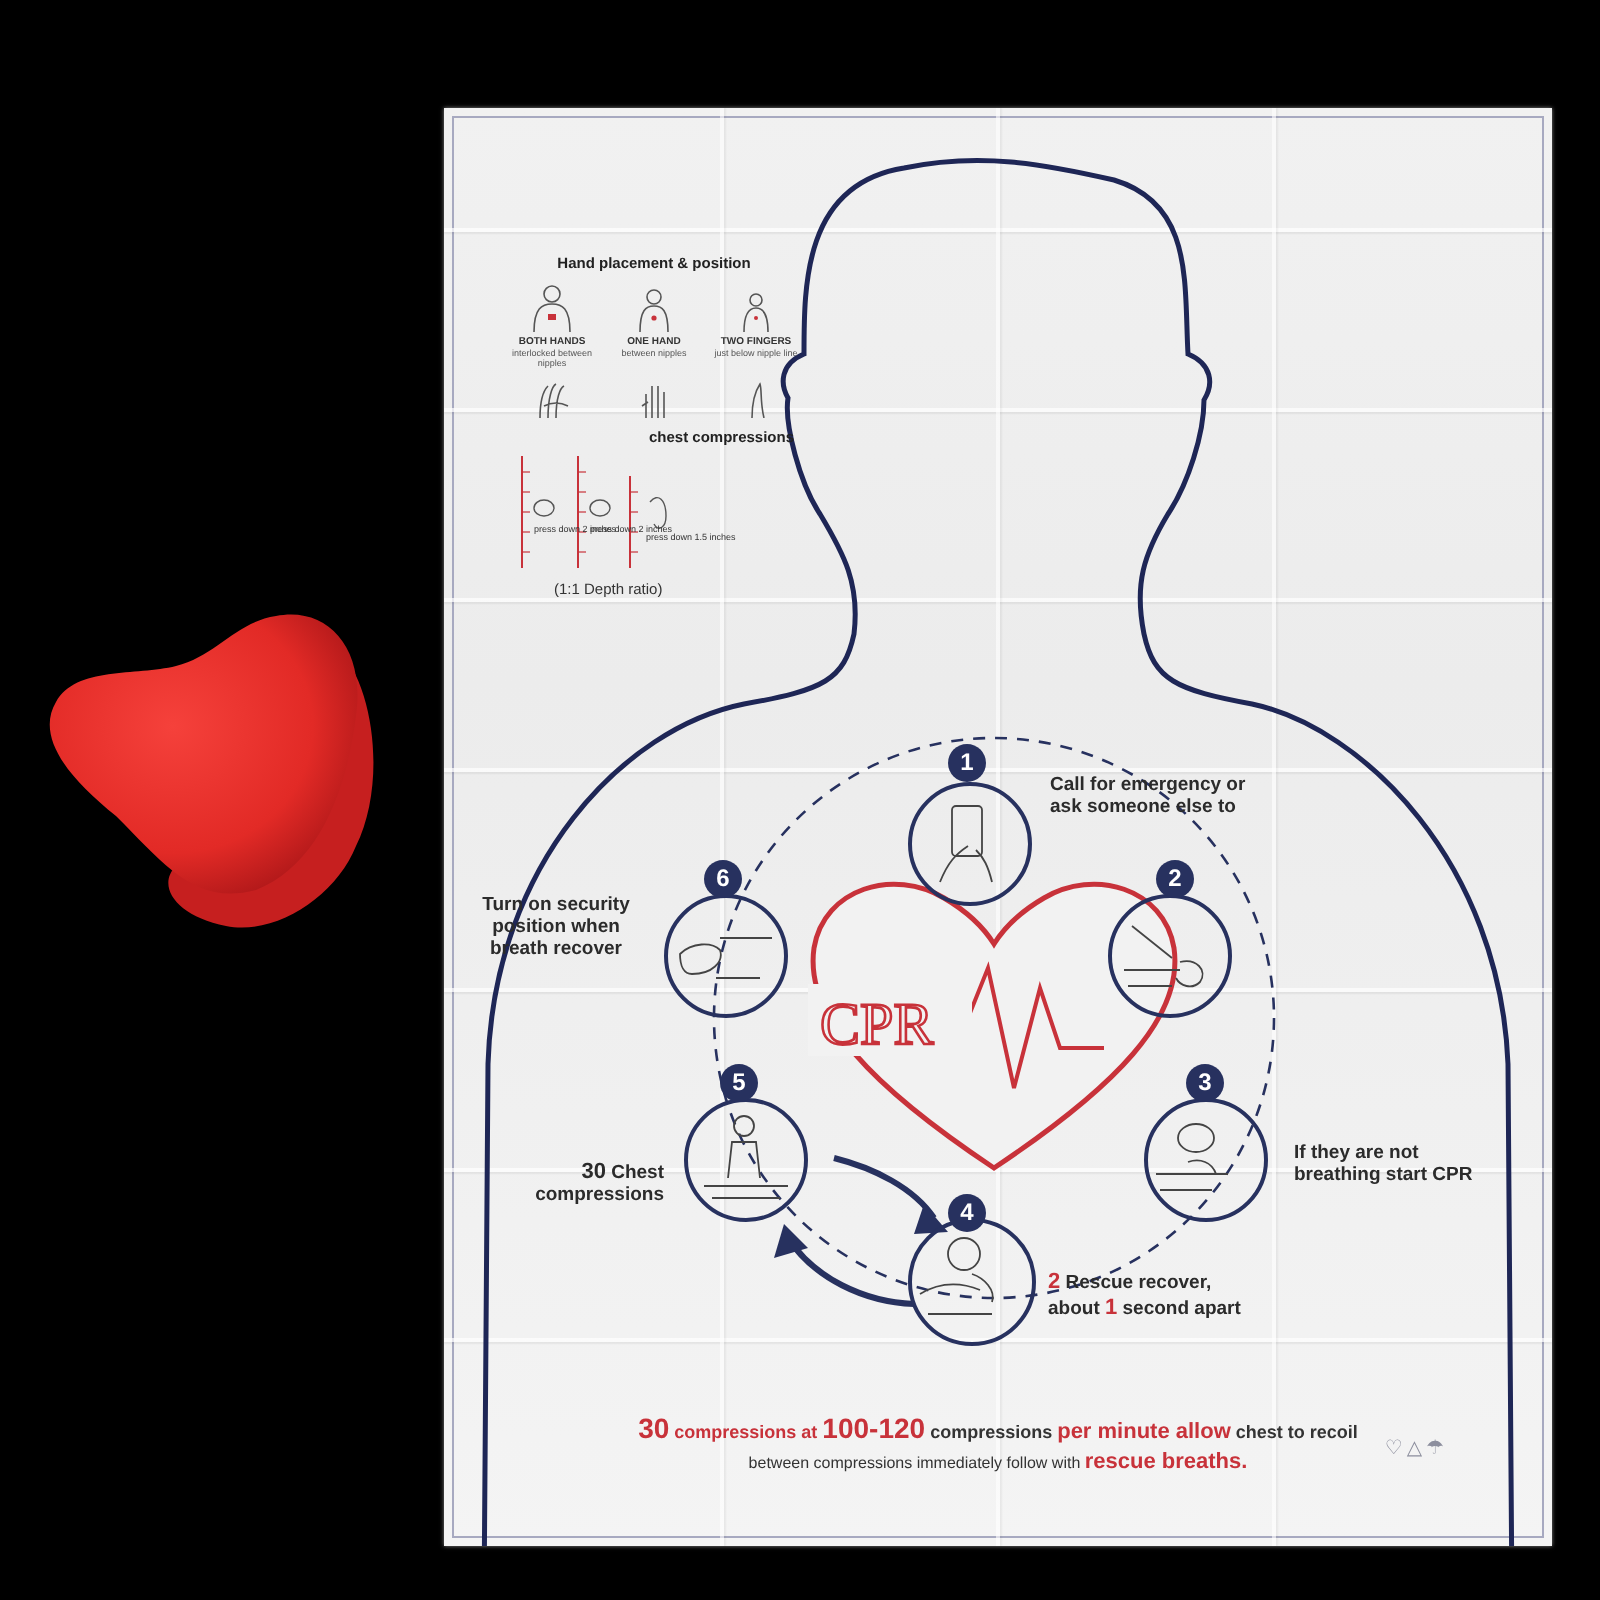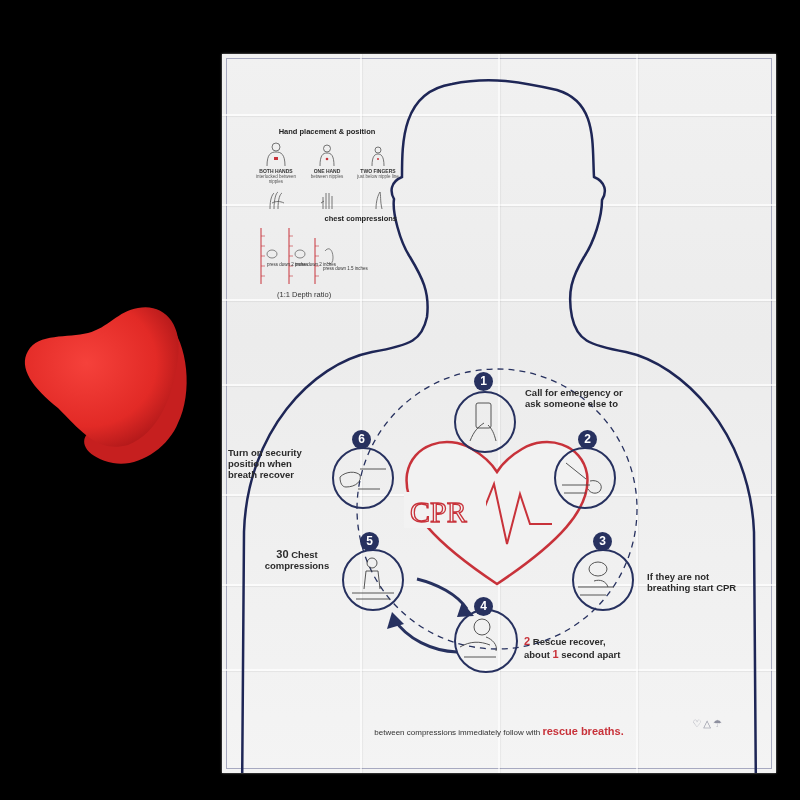--- a/index.html
+++ b/index.html
@@ -213,27 +213,30 @@
       <div>ask someone else to</div>
   </div>
   <div class="step-text" style="left:425px;top:518px">
     <div>If they are not</div>
       <div>breathing start CPR</div>
   </div>
   <div class="step-text" style="left:302px;top:581px">
     <div><span class="r" style="font-size:11px">2</span><span> Rescue recover,</span></div>
     <div><span>about </span><span class="r" style="font-size:11px">1</span><span> second apart</span></div>
   </div>
-  <div class="step-text" style="left:40px;top:494px;text-align:center;width:70px">
+  <div class="step-text" style="left:40px;top:526px;text-align:right;width:70px">
     <div><span style="font-size:11px">30</span><span> Chest</span></div>
       <div>compressions</div>
   </div>
-  <div class="step-text" style="left:6px;top:394px;text-align:left;width:100px">
+  <div class="step-text" style="left:6px;top:394px;text-align:center;width:100px">
     <div>Turn on security</div>
       <div>position when</div>
       <div>breath recover</div>
   </div>
 
+  <div class="footer f1">
+    <span class="big">30</span><span class="r"> compressions at </span><span class="big">100-120</span><span> compressions </span><span class="med">per minute allow</span><span> chest to recoil</span>
+  </div>
   <div class="footer f2">
     <span>between compressions immediately follow with </span><span class="med">rescue breaths.</span>
   </div>
   <div class="care">♡△☂</div>
 </div>
 
 </body></html>

